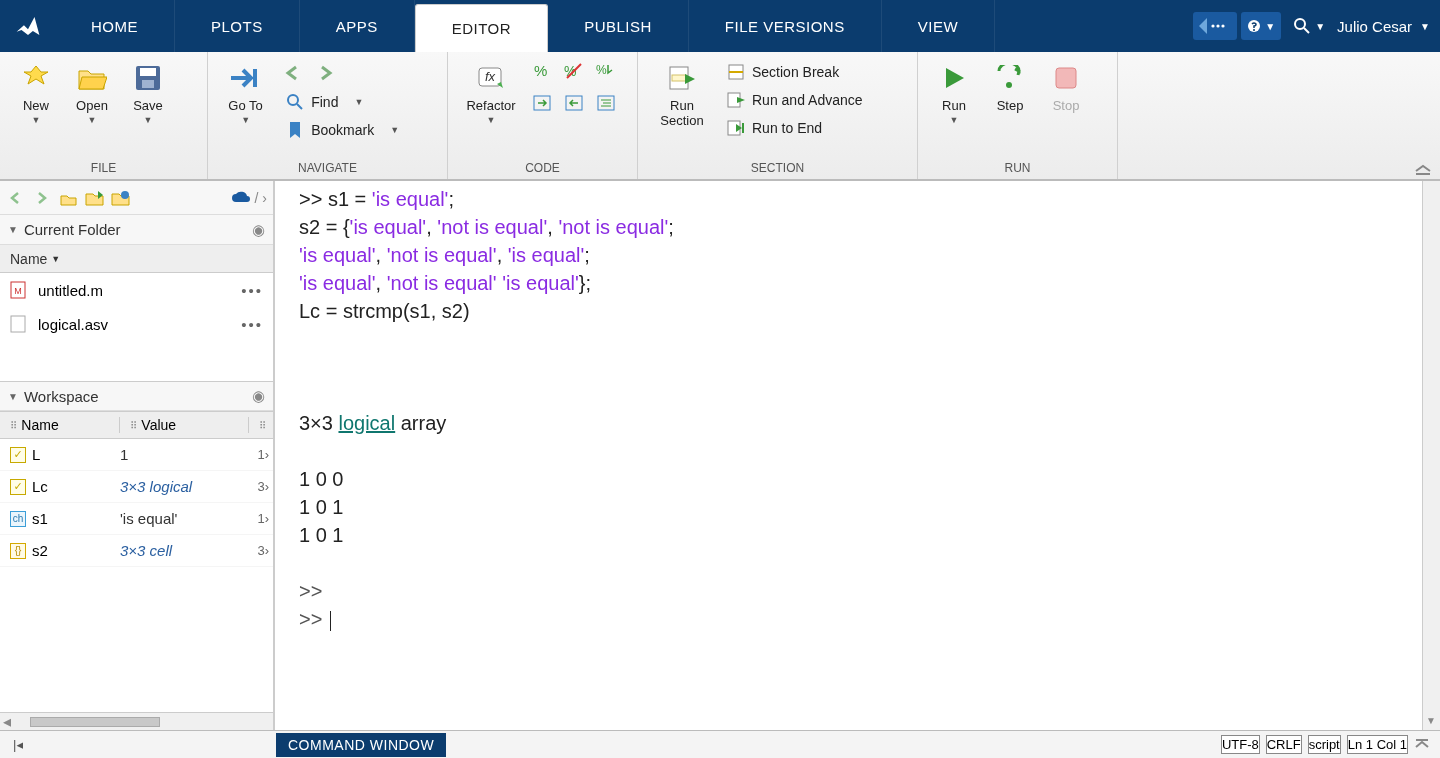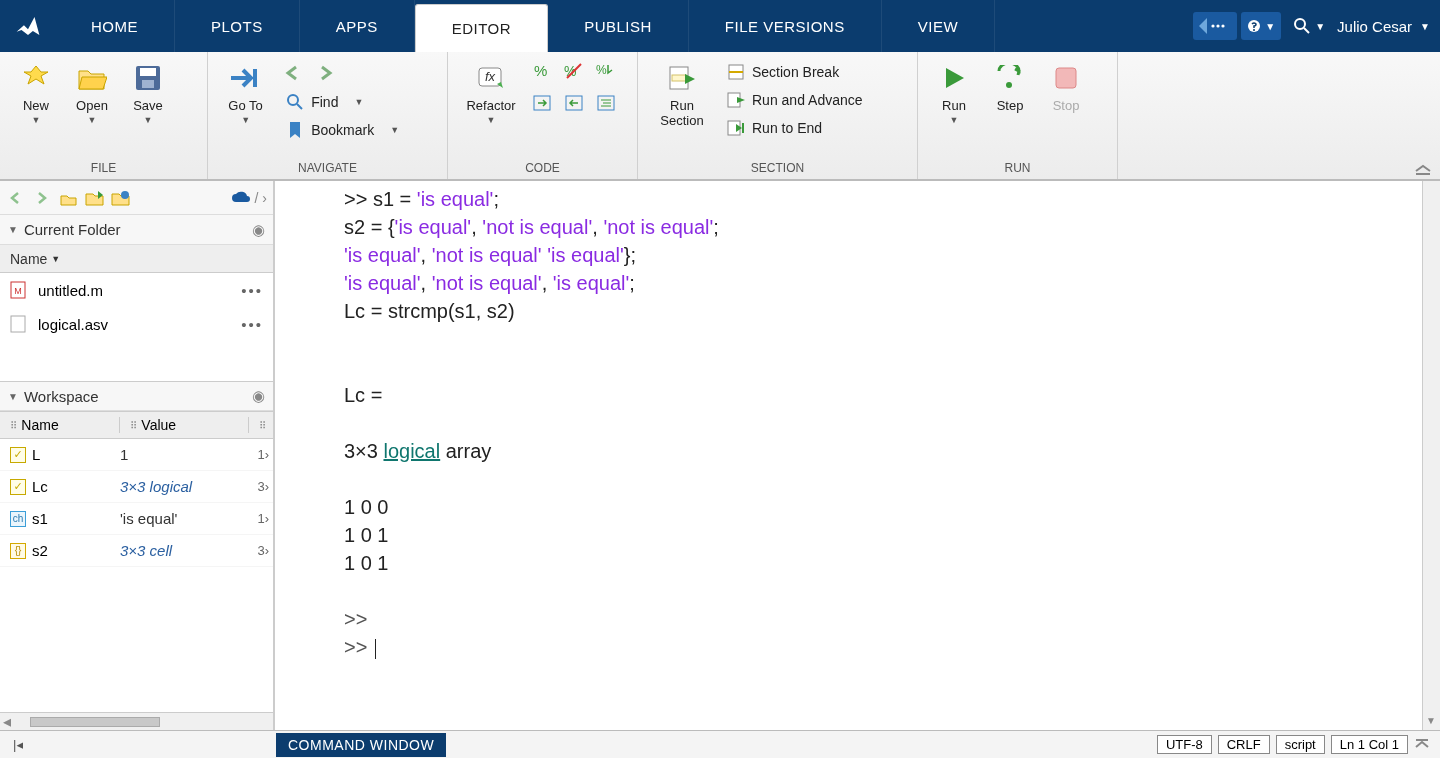--- a/index.html
+++ b/index.html
@@ -54,32 +54,32 @@
 .ws-row { height:32px; display:flex; align-items:center; font-size:15px; border-bottom:1px solid #f5f5f5; cursor:pointer; }
 .ws-row .nm { width:120px; padding-left:10px; display:flex; align-items:center; gap:6px; }
 .ws-row .vl { flex:1; color:#333; }
 .ws-row .vl.it { font-style:italic; color:#2a5fa0; }
 .ws-row .sz { width:24px; text-align:right; color:#666; font-size:13px; padding-right:4px; }
 .ws-scroll { height:18px; background:#f0f0f0; border-top:1px solid #ccc; display:flex; align-items:center; }
 .ws-scroll .thumb { width:130px; height:10px; background:#c8c8c8; border:1px solid #aaa; margin-left:16px; }
 
 
 .cmd-col { flex:1; display:flex; flex-direction:column; background:#fff; min-width:0; }
-.cmd-body { flex:1; overflow:auto; font-family:"Consolas","Courier New",monospace; font-size:20px; line-height:1.4; padding:4px 24px; color:#222;margin-left:45px; }
+.cmd-body { flex:1; overflow:auto; font-family:"Consolas","Courier New",monospace; font-size:20px; line-height:1.4; padding:4px 24px; color:#222; }
 .prompt { color:#555; }
 .str { color:#8a2be2; }
 .link { color:#0f766e; text-decoration:underline; }
 .cmd-cursor { display:inline-block; width:1px; height:20px; background:#222; vertical-align:middle; margin-left:2px; }
 
 
 .status { height:28px; background:#f4f4f4; border-top:1px solid #bbb; display:flex; align-items:center; font-size:13px; }
 .status .arrow { width:36px; display:flex; justify-content:center; color:#555; cursor:pointer; }
 .status .cmd-tab { background:#0b3c6e; color:#fff; padding:4px 12px; font-size:14px; letter-spacing:.5px; }
 .status .right { margin-left:auto; display:flex; align-items:center; gap:6px; padding-right:8px; }
-.status .pill { border:1px solid #888; padding:1px 8px; font-size:13px; background:#fff; }
+.status .pill { border:1px solid #888; padding:1px 0; font-size:13px; background:#fff; }
 .status .expand { width:18px; height:14px; cursor:pointer; }
 
 
 .vbox { width:16px; height:16px; border:1px solid; display:flex; align-items:center; justify-content:center; font-size:10px; }
 .vbox.chk { border-color:#c7a900; background:#fffde6; }
 .vbox.chk::after { content:"✓"; color:#c7a900; font-size:11px; }
 .vbox.ch  { border-color:#3b9ed8; background:#eaf5fc; color:#2a7ab0; }
 .vbox.cell{ border-color:#d4a900; background:#fffbe6; color:#b88a00; }
 </style>
 </head>
@@ -480,26 +480,25 @@
     <div class="ws-scroll">
       <span style="width:14px;text-align:center;color:#888">◂</span>
       <div class="thumb"></div>
     </div>
   </div>
 
   <div class="cmd-col" style="position:relative">
     <div class="cmd-body" id="cmd-body">
         <div>&gt;&gt; s1 = <span class="str">'is equal'</span>;</div>
         <div>s2 = {<span class="str">'is equal'</span>, <span class="str">'not is equal'</span>, <span class="str">'not is equal'</span>;</div>
+        <div><span class="str">'is equal'</span>, <span class="str">'not is equal'</span>, <span class="str">'is equal'</span>;</div>
         <div><span class="str">'is equal'</span>, <span class="str">'not is equal'</span> <span class="str">'is equal'</span>};</div>
-        <div><span class="str">'is equal'</span>, <span class="str">'not is equal'</span>, <span class="str">'is equal'</span>;</div>
         <div>Lc = strcmp(s1, s2)</div>
         <div>&nbsp;</div>
         <div>&nbsp;</div>
-        <div>Lc =</div>
         <div>&nbsp;</div>
         <div>  3×3 <span class="link">logical</span> array</div>
         <div>&nbsp;</div>
         <div>   1   0   0</div>
         <div>   1   0   1</div>
         <div>   1   0   1</div>
         <div>&nbsp;</div>
         <div><span class="prompt">&gt;&gt; </span></div>
         <div><span class="prompt">&gt;&gt; </span><span class="cmd-cursor"></span></div>
       </div>

